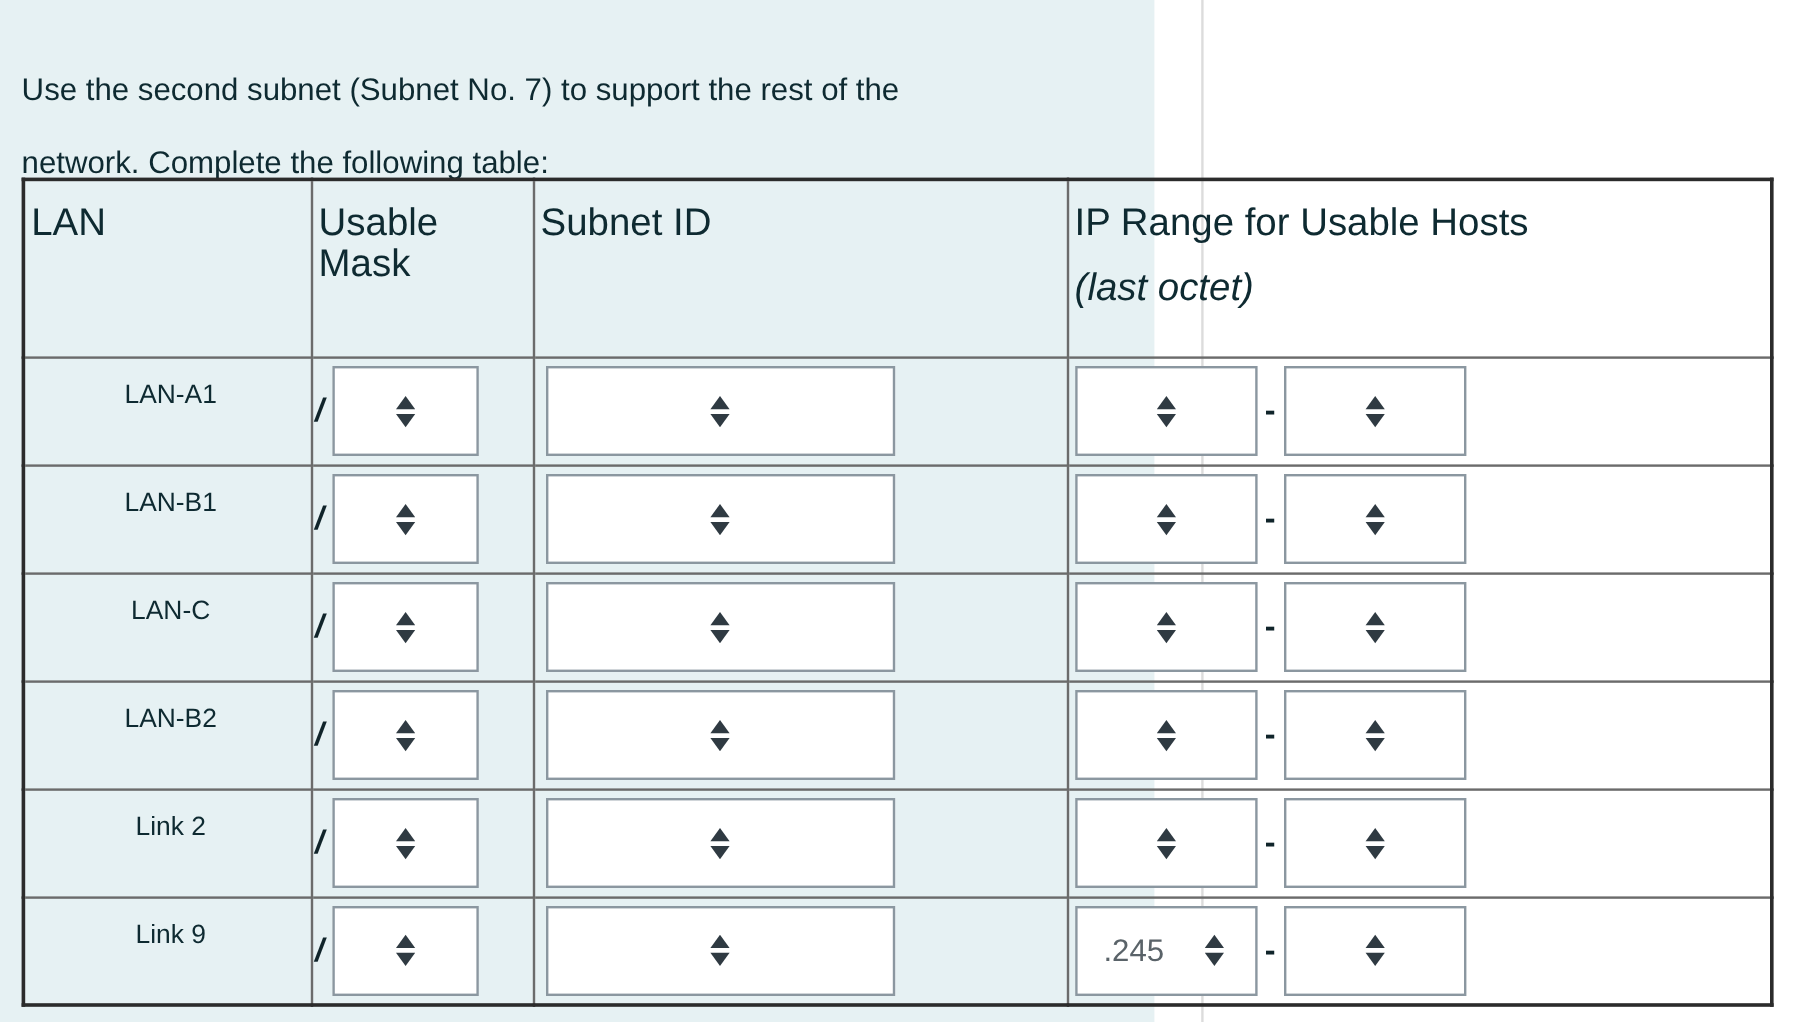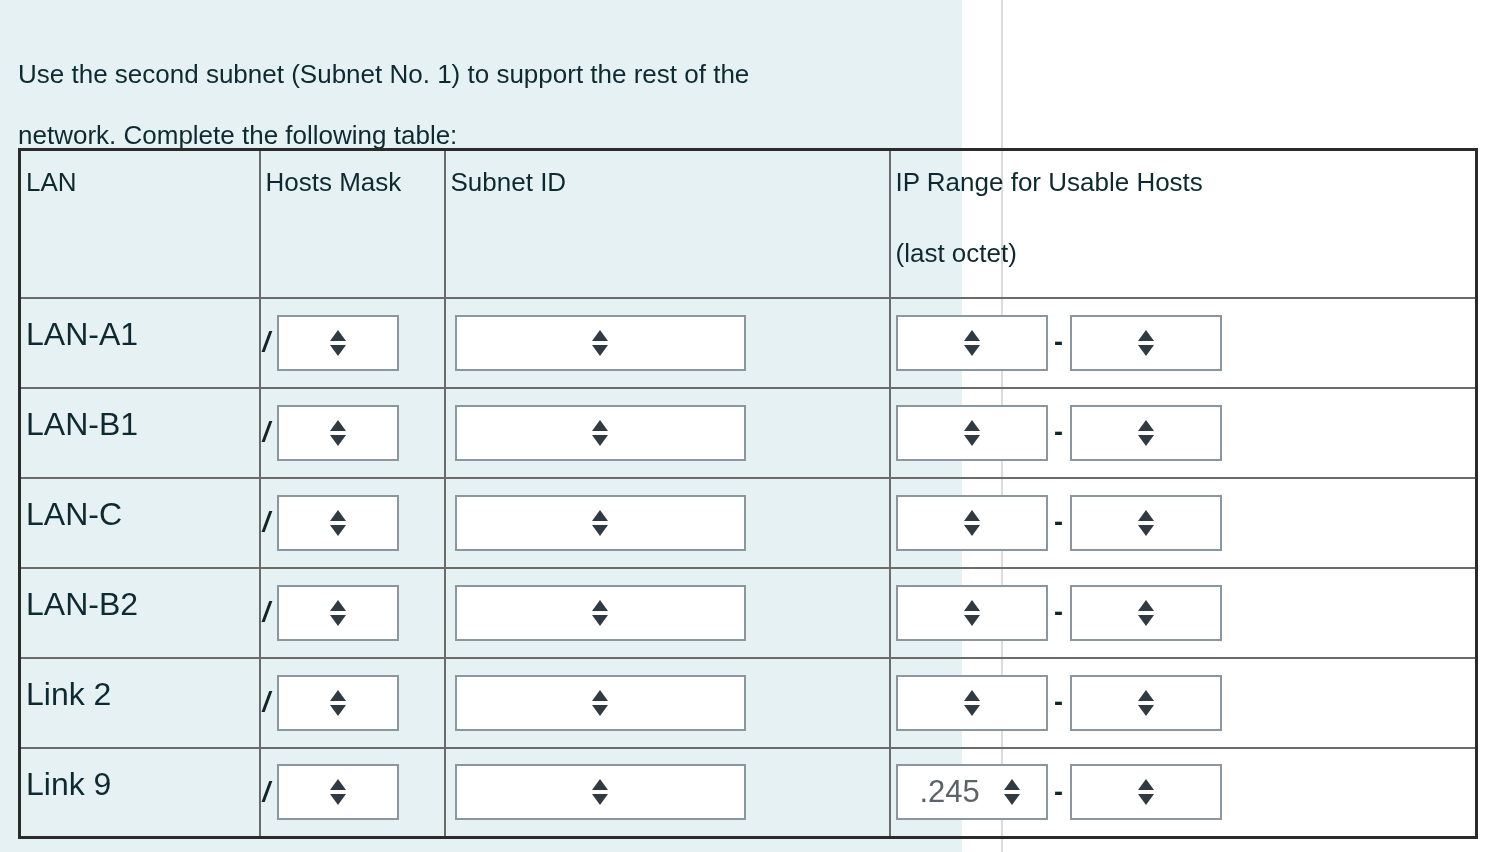--- a/index.html
+++ b/index.html
@@ -66,41 +66,43 @@
     border: 2px solid #6b6b6b;
     padding: 0;
     vertical-align: top;
     text-align: left;
     font-weight: normal;
     background: transparent;
   }
   #subnet-table thead th {
     height: 148px;
     padding: 18px 0 0 5px;
-    font-size: 26px;
+    font-size: 32px;
     line-height: 1.05;
   }
   #subnet-table thead th .sub {
     display: block;
-    margin-top: 44px;
+    margin-top: 20px;
+    font-style: italic;
   }
   #subnet-table tbody td {
     height: 90px;
   }
 
   .col-lan    { width: 240px; }
   .col-mask   { width: 185px; }
   .col-netid  { width: 445px; }
   .col-range  { width: 587px; }
 
   .lan-label {
     display: block;
     padding: 18px 0 0 5px;
-    font-size: 32px;
+    font-size: 22px;
     line-height: 1.1;
+    text-align: center;
   }
 
   
   .mask-cell-inner {
     display: flex;
     align-items: center;
     height: 100%;
     padding-left: 2px;
   }
   .slash {
@@ -136,26 +138,26 @@
     color: #10242a;
     line-height: 1;
     margin: 0 3px;
   }
 
   
   .sel {
     position: relative;
     background: #ffffff;
     border: 2px solid #8b97a0;
-    height: 56px;
+    height: 75px;
     display: flex;
     align-items: center;
     justify-content: flex-start;
     cursor: pointer;
-    font-size: 31px;
+    font-size: 26px;
     color: #5a6369;
     padding-left: 22px;
     overflow: hidden;
   }
   .sel.w-small { width: 122px; }
   .sel.w-wide  { width: 291px; }
   .sel.w-mid   { width: 152px; }
 
   .sel .sel-value {
     flex: 0 0 auto;
@@ -179,34 +181,34 @@
   .sel .arrows svg { display: block; }
 </style>
 </head>
 <body>
 
 <div id="tint-band"></div>
 <div id="page-rule"></div>
 
 <div id="content">
 
-  <p id="intro">Use the second subnet (Subnet No. 1) to support the rest of the
+  <p id="intro">Use the second subnet (Subnet No. 7) to support the rest of the
 network.  Complete the following table:</p>
 
   <table id="subnet-table">
     <colgroup>
       <col class="col-lan">
       <col class="col-mask">
       <col class="col-netid">
       <col class="col-range">
     </colgroup>
     <thead>
       <tr>
         <th>LAN</th>
-        <th>Hosts Mask</th>
+        <th>Usable Mask</th>
         <th>Subnet ID</th>
         <th>
           <span>IP Range for Usable Hosts</span>
           <span class="sub">(last octet)</span>
         </th>
       </tr>
     </thead>
     <tbody id="table-body">
         <tr>
           <td>

